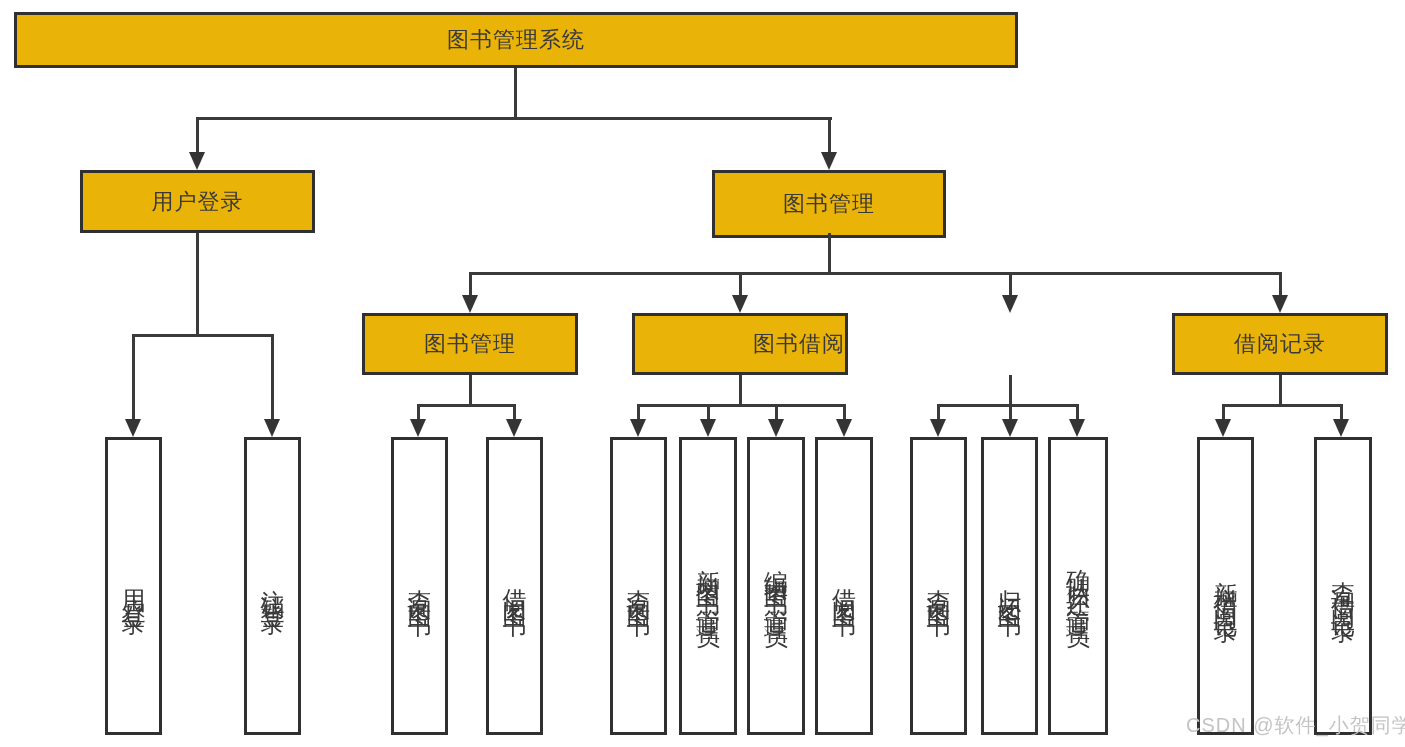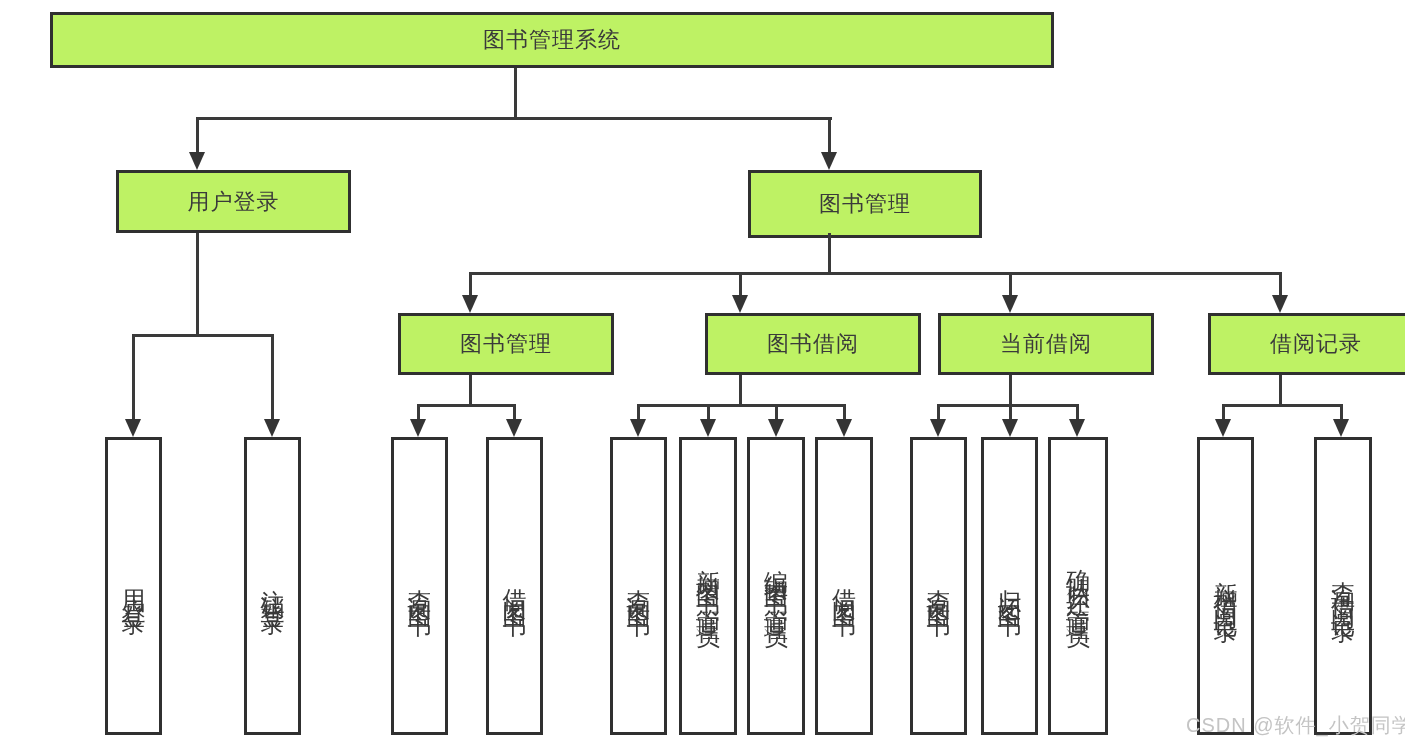--- a/index.html
+++ b/index.html
@@ -2,23 +2,23 @@
 <html><head>
 <meta charset="utf-8">
 <style>
   html,body{margin:0;padding:0;background:#fff;}
   .canvas{
     position:relative;width:1405px;height:747px;background:#fff;overflow:hidden;
     font-family:"Liberation Sans","DejaVu Sans",sans-serif;color:#333;
   }
   
   .node{
-    position:absolute;box-sizing:border-box;background:#bef264;border:3px solid #303030;
+    position:absolute;box-sizing:border-box;background:#eab308;border:3px solid #303030;
     display:flex;align-items:center;justify-content:center;
-    font-size:22px;letter-spacing:1px;color:#3a3a3a;margin-left:36px;
+    font-size:22px;letter-spacing:1px;color:#3a3a3a;
   }
   .leaf{
     position:absolute;box-sizing:border-box;background:#fff;border:3px solid #303030;
     display:flex;overflow:hidden;
   }
   .leaf span{
     margin:auto;writing-mode:vertical-rl;text-orientation:mixed;
     font-size:24px;letter-spacing:8px;line-height:1;color:#3a3a3a;white-space:nowrap;
   }
   
@@ -69,25 +69,22 @@
   <div class="vline" style="left:739px;top:272px;height:26px;"></div>
   <div class="arr" style="left:732px;top:295px;"></div>
   <div class="vline" style="left:1009px;top:272px;height:26px;"></div>
   <div class="arr" style="left:1002px;top:295px;"></div>
   <div class="vline" style="left:1279px;top:272px;height:26px;"></div>
   <div class="arr" style="left:1272px;top:295px;"></div>
 
   <div class="node" style="left:362px;top:313px;width:216px;height:62px;">
     <span>图书管理</span>
   </div>
-  <div class="node" style="left:669px;top:313px;width:216px;height:62px;">
+  <div class="node" style="left:632px;top:313px;width:216px;height:62px;justify-content:flex-end;">
     <span>图书借阅</span>
-  </div>
-  <div class="node" style="left:902px;top:313px;width:216px;height:62px;">
-    <span>当前借阅</span>
   </div>
   <div class="node" style="left:1172px;top:313px;width:216px;height:62px;">
     <span>借阅记录</span>
   </div>
 
   <div class="vline" style="left:469px;top:375px;height:32px;"></div>
   <div class="hline" style="left:417px;top:404px;width:99px;"></div>
   <div class="vline" style="left:417px;top:404px;height:19px;"></div>
   <div class="arr" style="left:410px;top:419px;"></div>
   <div class="vline" style="left:513px;top:404px;height:19px;"></div>

